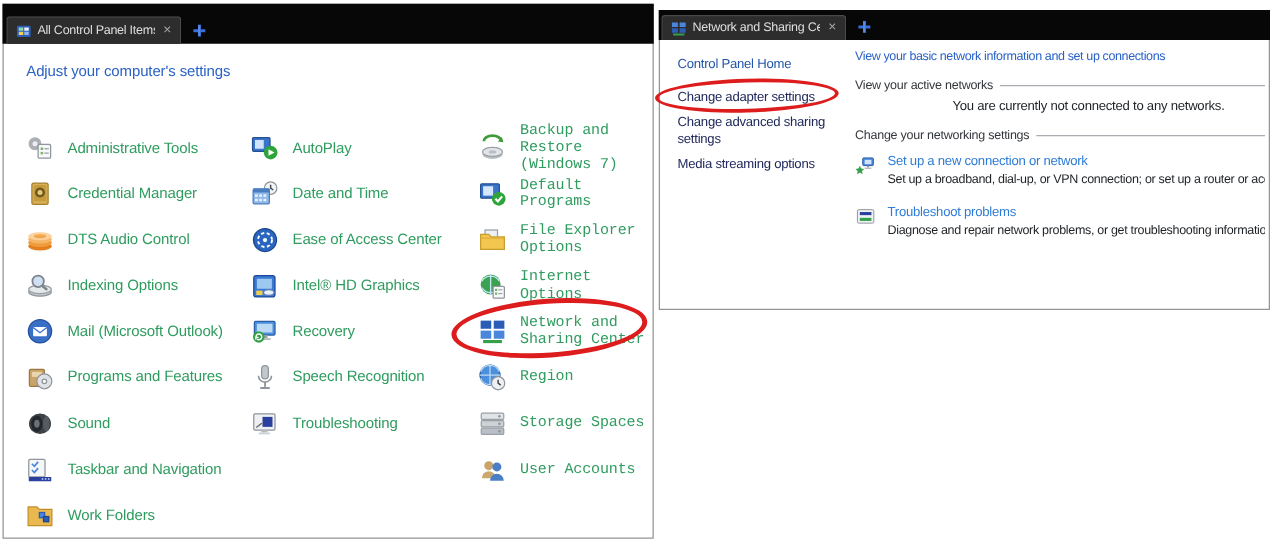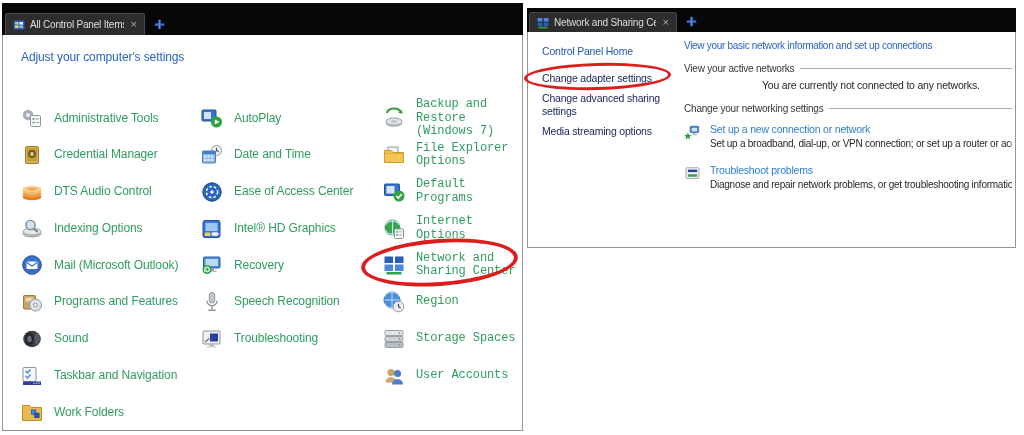--- a/index.html
+++ b/index.html
@@ -291,37 +291,37 @@
                 <ellipse cx="11" cy="16.5" rx="8" ry="3.6" fill="#b9bec4"></ellipse>
                 <ellipse cx="11" cy="14.5" rx="8" ry="3.6" fill="#e2e5e8" stroke="#9aa0a6"></ellipse>
                 <ellipse cx="11" cy="14.5" rx="3" ry="1.3" fill="#b9bec4"></ellipse>
               </svg>
             </span>
             <span class="cpl-label">Backup and Restore (Windows 7)</span>
           </div>
           <div class="cpl-item">
             <span class="icon">
               <svg viewBox="0 0 22 22">
-                <rect x="5" y="3" width="10" height="7" fill="#eef1f5" stroke="#9aa0a6"></rect>
-                <path d="M1.5 6.5 h6.5 l2 2 h10.5 v10 h-19 z" fill="#f2c64f" stroke="#c79e2e"></path>
-                <path d="M1.5 9.5 h19" stroke="#e0ab35"></path>
-              </svg>
-            </span>
-            <span class="cpl-label">File Explorer Options</span>
-          </div>
-          <div class="cpl-item">
-            <span class="icon">
-              <svg viewBox="0 0 22 22">
                 <rect x="1.5" y="3" width="15" height="11.5" rx="1" fill="#3a73c9" stroke="#235090"></rect>
                 <rect x="3.5" y="5" width="8" height="7.5" fill="#d6e6fb"></rect>
                 <circle cx="16" cy="15" r="5.5" fill="#2fa43a"></circle>
                 <path d="M13.3 15 l2 2.1 3.4 -4" stroke="#fff" stroke-width="1.7" fill="none"></path>
               </svg>
             </span>
             <span class="cpl-label">Default Programs</span>
+          </div>
+          <div class="cpl-item">
+            <span class="icon">
+              <svg viewBox="0 0 22 22">
+                <rect x="5" y="3" width="10" height="7" fill="#eef1f5" stroke="#9aa0a6"></rect>
+                <path d="M1.5 6.5 h6.5 l2 2 h10.5 v10 h-19 z" fill="#f2c64f" stroke="#c79e2e"></path>
+                <path d="M1.5 9.5 h19" stroke="#e0ab35"></path>
+              </svg>
+            </span>
+            <span class="cpl-label">File Explorer Options</span>
           </div>
           <div class="cpl-item">
             <span class="icon">
               <svg viewBox="0 0 22 22">
                 <circle cx="9.5" cy="9.5" r="8" fill="#3aa24e"></circle>
                 <path d="M2.5 7 a8 8 0 0 1 14 0 M2.5 12 a8 8 0 0 0 14 0 M9.5 1.5 v16" stroke="#bfe6f7" stroke-width="1.1" fill="none"></path>
                 <rect x="11.5" y="11" width="9" height="9.5" rx="1" fill="#f7f8fa" stroke="#8f959b"></rect>
                 <rect x="13" y="13" width="1.8" height="1.8" fill="#7cb36b"></rect>
                 <rect x="15.6" y="13.4" width="3.3" height="0.9" fill="#9aa0a6"></rect>
                 <rect x="13" y="16" width="1.8" height="1.8" fill="#7cb36b"></rect>

